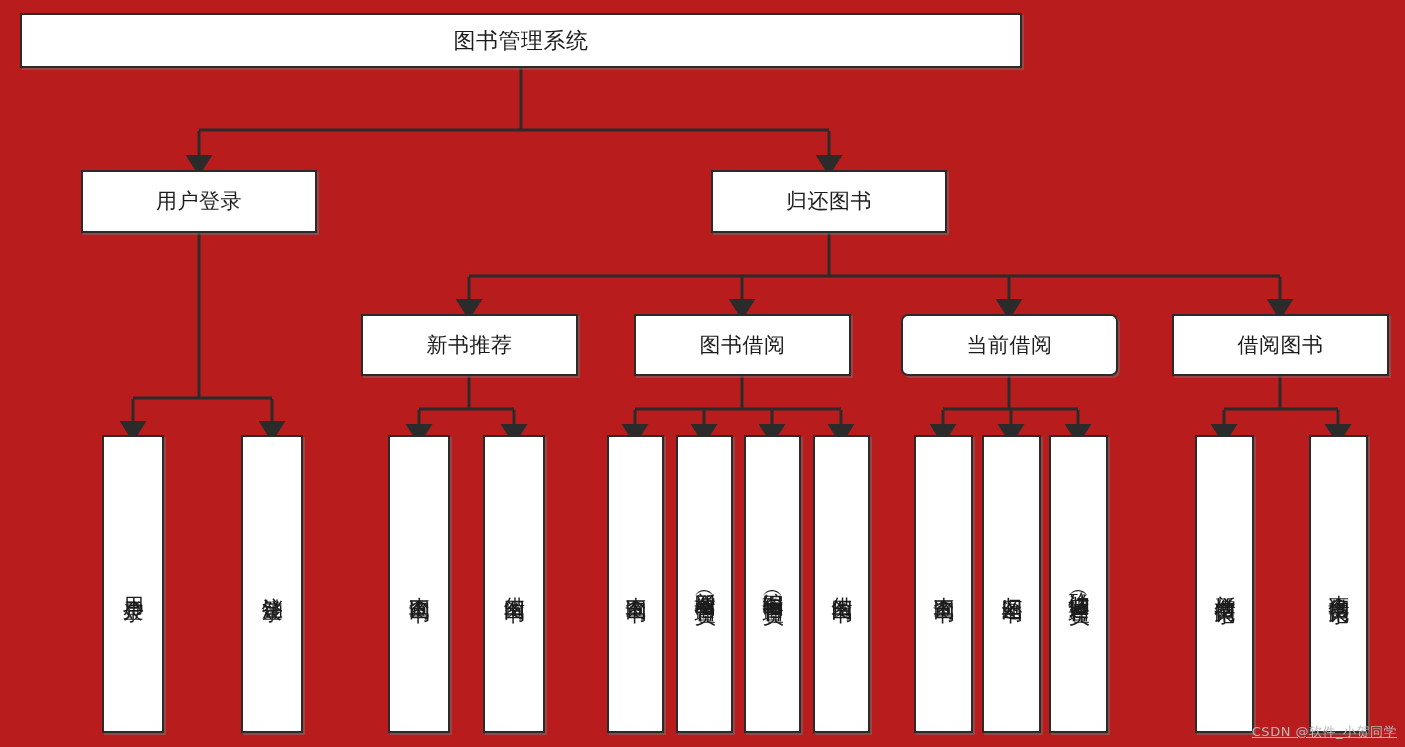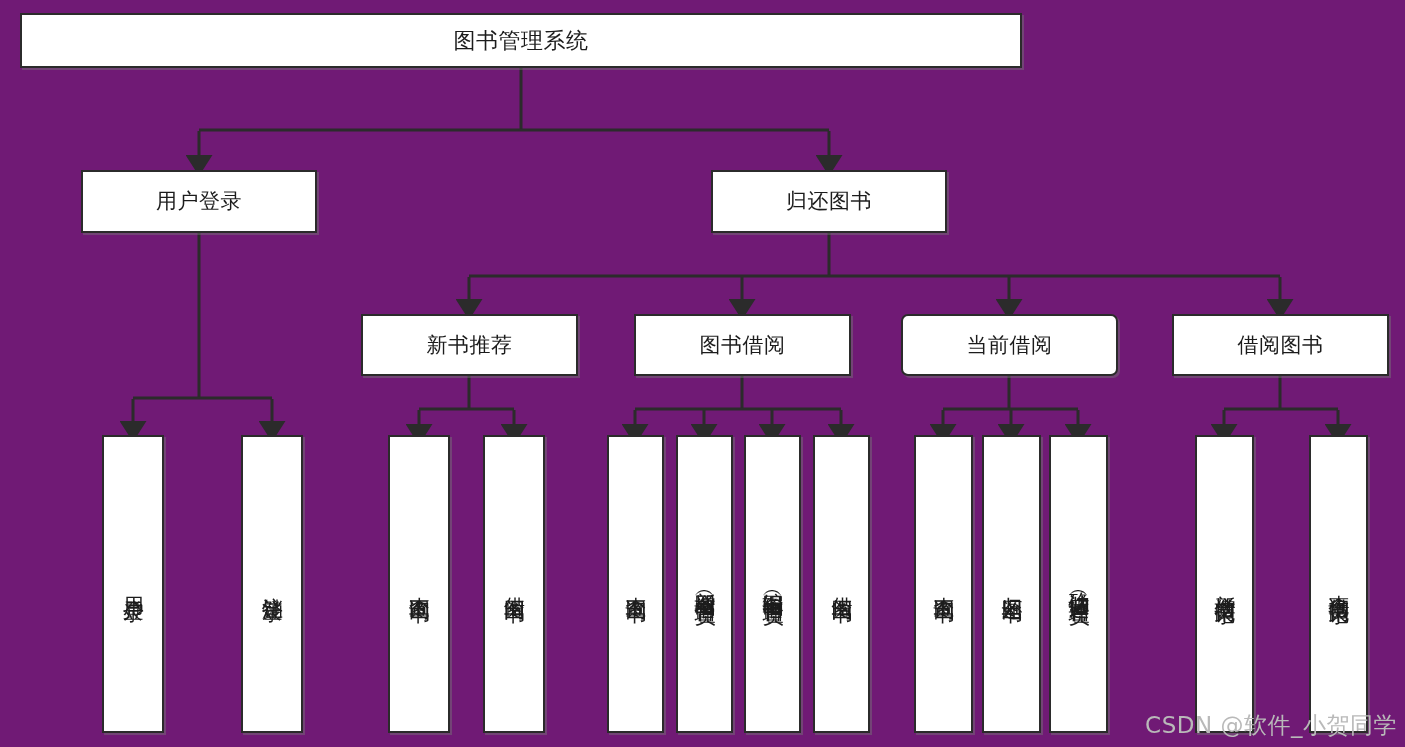--- a/index.html
+++ b/index.html
@@ -1,21 +1,21 @@
 <!DOCTYPE html>
 <html><head>
 <meta charset="utf-8">
 <style>
   html,body{margin:0;padding:0;background:#ffffff;}
   body{
     width:1405px;height:747px;
     font-family:"DejaVu Sans","Liberation Sans",sans-serif;
     overflow:hidden;
   }
-  #diagram-root{position:relative;width:1405px;height:747px;background:#701a75;}
+  #diagram-root{position:relative;width:1405px;height:747px;background:#b91c1c;}
   svg.wires{position:absolute;left:0;top:0;width:1405px;height:747px;}
   .node{
     position:absolute;
     background:#ffffff;
     border:2.5px solid #2b2b2b;
     box-sizing:border-box;
     box-shadow:2px 2px 0 rgba(120,120,120,.45);
     display:flex;align-items:center;justify-content:center;
   }
   .node .label{
@@ -31,25 +31,26 @@
   .node.vert .label{
     writing-mode:vertical-rl;
     text-orientation:upright;
     font-size:21px;
     letter-spacing:2px;
     line-height:1;
   }
   #watermark{
     position:absolute;
     right:8px;bottom:6px;
-    font-size:23px;
+    font-size:13px;
     color:#b9b9b9;
     letter-spacing:.5px;
     white-space:nowrap;
     pointer-events:none;
+    text-decoration:underline;
   }
 </style>
 </head>
 <body>
 
 <div id="diagram-root">
 
   <svg class="wires" viewBox="0 0 1405 747" xmlns="http://www.w3.org/2000/svg">
     <defs>
       <marker id="arrowhead" markerWidth="7" markerHeight="9" refX="1" refY="4.5" orient="auto" markerUnits="strokeWidth">

